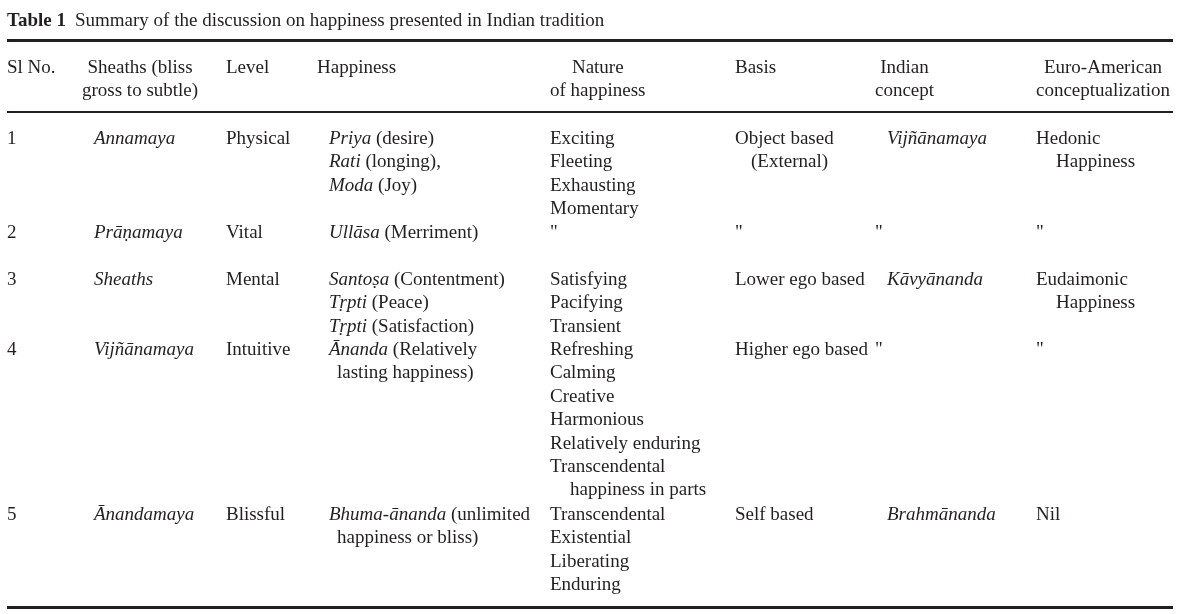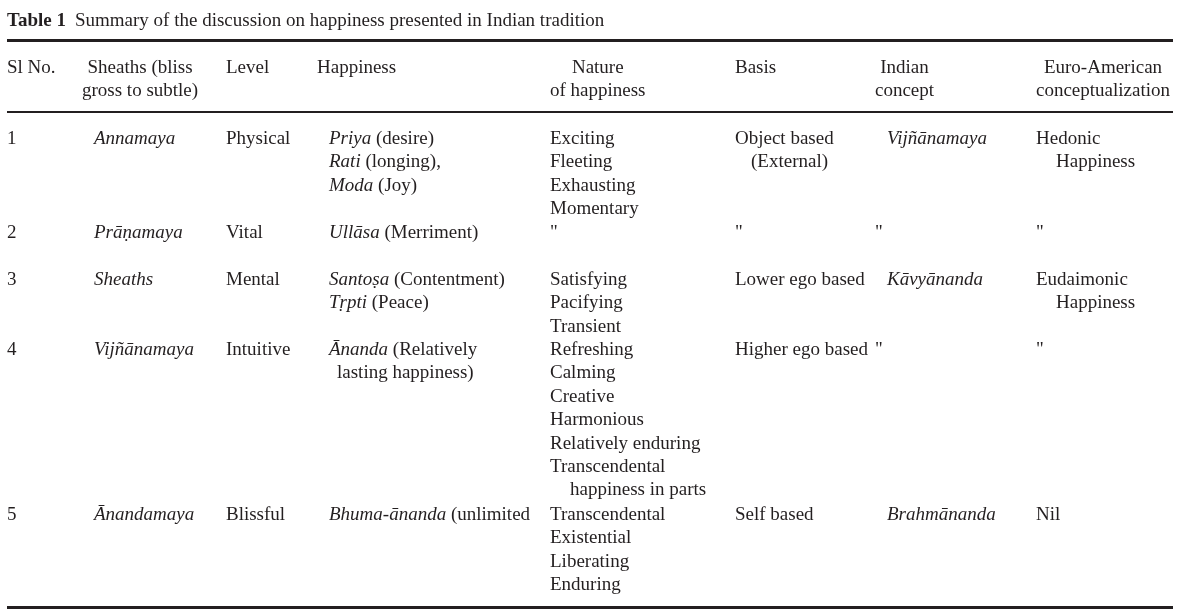--- a/index.html
+++ b/index.html
@@ -149,20 +149,21 @@
     </div>
 </div>
 
 <div>
   <div class="cell c0" style="top:267px"><span>3</span></div>
   <div class="cell c1 it" style="top:267px"><span>Sheaths</span></div>
   <div class="cell c2" style="top:267px"><span>Mental</span></div>
   <div class="cell c3" style="top:267px">
     <span class="line"><em>Santoṣa</em><span> (Contentment)</span></span>
     <span class="line"><em>Tṛpti</em><span> (Peace)</span></span>
+    <span class="line"><em>Tṛpti</em><span> (Satisfaction)</span></span>
   </div>
   <div class="cell c4" style="top:267px">
     <span class="line">Satisfying</span>
     <span class="line">Pacifying</span>
     <span class="line">Transient</span>
   </div>
   <div class="cell c5" style="top:267px">
       <span class="line">Lower ego based</span>
     </div>
   <div class="cell c6 it" style="top:267px"><span>Kāvyānanda</span></div>
@@ -197,20 +198,21 @@
       <span class="line">"</span>
     </div>
 </div>
 
 <div>
   <div class="cell c0" style="top:502px"><span>5</span></div>
   <div class="cell c1 it" style="top:502px"><span>Ānandamaya</span></div>
   <div class="cell c2" style="top:502px"><span>Blissful</span></div>
   <div class="cell c3" style="top:502px">
     <span class="line"><em>Bhuma-ānanda</em><span> (unlimited</span></span>
+    <span class="line indent"><span>happiness or bliss)</span></span>
   </div>
   <div class="cell c4" style="top:502px">
     <span class="line">Transcendental</span>
     <span class="line">Existential</span>
     <span class="line">Liberating</span>
     <span class="line">Enduring</span>
   </div>
   <div class="cell c5" style="top:502px">
       <span class="line">Self based</span>
     </div>

